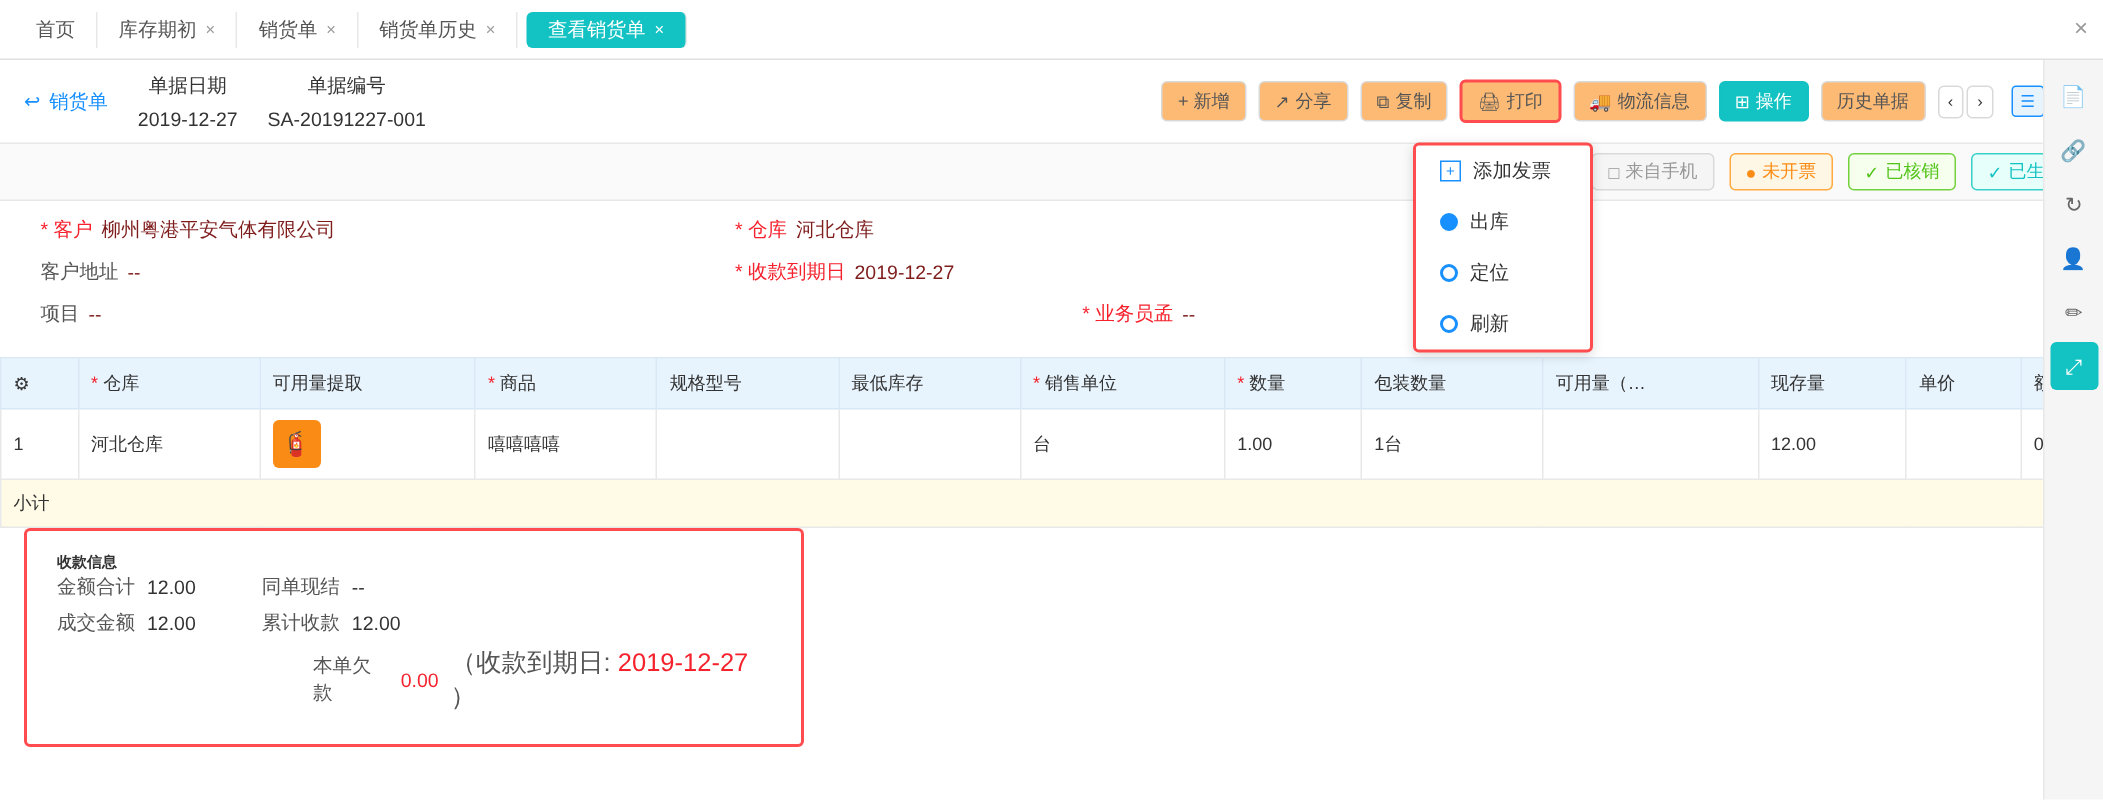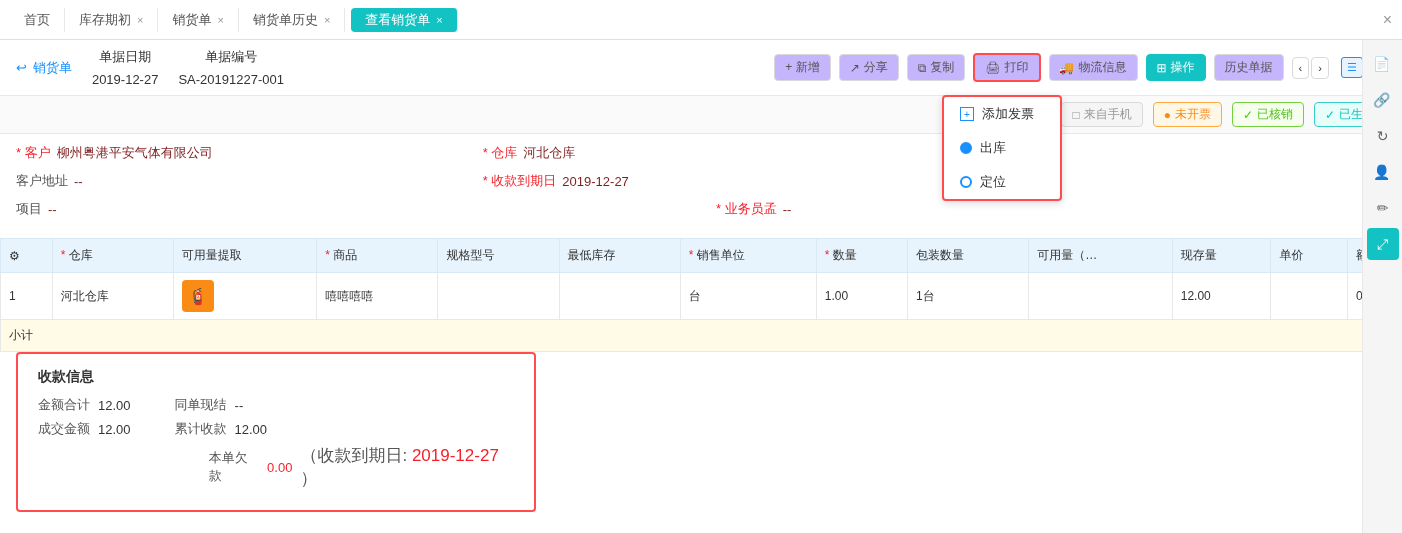--- a/index.html
+++ b/index.html
@@ -38,21 +38,21 @@
       border-bottom: 1px solid #e8e8e8; gap: 20px;
     }
     .doc-title { display: flex; align-items: center; gap: 6px; color: #1890ff; font-weight: 500; }
     .doc-meta { display: flex; align-items: center; gap: 6px; color: #555; font-size: 13px; flex-direction: column; }
     .doc-meta span { color: #333; }
     .doc-actions { margin-left: auto; display: flex; align-items: center; gap: 8px; }
     .action-btn {
       display: flex; align-items: center; gap: 4px;
       padding: 4px 10px; border: 1px solid #d9d9d9;
       border-radius: 4px; cursor: pointer; font-size: 12px;
-      background: #c4b5fd; color: #555; white-space: nowrap;
+      background: #fdba74; color: #555; white-space: nowrap;
     }
     .action-btn.highlighted { border: 2px solid #ff4d4f; }
     .action-btn.cyan-filled { background: #13c2c2; color: #fff; border-color: #13c2c2; }
 
     .nav-arrows { display: flex; gap: 2px; }
     .nav-arrow { padding: 4px 6px; border: 1px solid #d9d9d9; border-radius: 4px; cursor: pointer; font-size: 11px; }
 
     
     .status-bar {
       display: flex; align-items: center; padding: 6px 16px;
@@ -63,21 +63,21 @@
       padding: 3px 10px; border-radius: 4px; font-size: 12px;
       cursor: pointer; border: 1px solid #d9d9d9; background: #fff;
     }
     .status-btn.gray { background: #f5f5f5; color: #999; }
     .status-btn.orange { background: #fff7e6; border-color: #ffa940; color: #fa8c16; }
     .status-btn.green { background: #f6ffed; border-color: #73d13d; color: #52c41a; }
     .status-btn.teal { background: #e6fffb; border-color: #36cfc9; color: #13c2c2; }
 
     
     .form-section { padding: 10px 16px; }
-    .form-row { display: flex; align-items: center; margin-bottom: 10px; gap: 30px; }
+    .form-row { display: flex; align-items: center; margin-bottom: 10px; gap: 30px; margin-left: 11px; }
     .form-field { display: flex; align-items: center; gap: 6px; flex: 1; }
     .field-label { color: #f5222d; white-space: nowrap; }
     .field-label::before { content: "* "; color: #f5222d; }
     .field-label-optional { color: #555; white-space: nowrap; }
     .field-value { color: #7f1d1d; font-weight: 400; }
     .field-right-label { color: #555; white-space: nowrap; }
     .field-right-value { color: #333; }
     .add-remark { color: #fa8c16; cursor: pointer; display: flex; align-items: center; gap: 3px; }
     .add-remark::before { content: "+"; font-weight: bold; }
 
@@ -95,21 +95,21 @@
     tbody td { padding: 7px 8px; border: 1px solid #e8e8e8; vertical-align: middle; }
     .subtotal-row td { background: #fffbe6; font-weight: 500; }
     .product-img { width: 32px; height: 32px; background: #fa8c16; border-radius: 4px;
       display: flex; align-items: center; justify-content: center; color: #fff; font-size: 16px; }
 
     
     .payment-section {
       margin: 0 16px 16px; border: 2px solid #ff4d4f; border-radius: 4px;
       padding: 14px 20px; max-width: 520px; background: #fff;
     }
-    .payment-title { font-weight: bold; font-size: 14px; margin-bottom: 10px; }
+    .payment-title { font-weight: bold; font-size: 10px; margin-bottom: 0; }
     .payment-row { display: flex; gap: 44px; margin-bottom: 6px; }
     .payment-item { display: flex; align-items: center; gap: 8px; }
     .payment-label { color: #555; }
     .payment-value { color: #333; font-weight: 500; }
     .payment-value.red { color: #f5222d; }
     .payment-note { color: #555; font-size: 17px; }
     .payment-date { color: #f5222d; }
 
     
     .dropdown-menu {
@@ -375,20 +375,24 @@
         <span>添加发票</span>
       </div>
       <div class="dropdown-item">
         <span class="dropdown-icon-circle filled"></span>
         <span>出库</span>
       </div>
       <div class="dropdown-item">
         <span class="dropdown-icon-circle"></span>
         <span>定位</span>
       </div>
+      <div class="dropdown-item">
+        <span class="dropdown-icon-circle"></span>
+        <span>刷新</span>
+      </div>
     </div>
 
     <div class="right-sidebar">
       <div class="sidebar-icon">📄</div>
       <div class="sidebar-icon">🔗</div>
       <div class="sidebar-icon">↻</div>
       <div class="sidebar-icon">👤</div>
       <div class="sidebar-icon">✏</div>
       <div class="sidebar-icon teal">⤢</div>
     </div>

